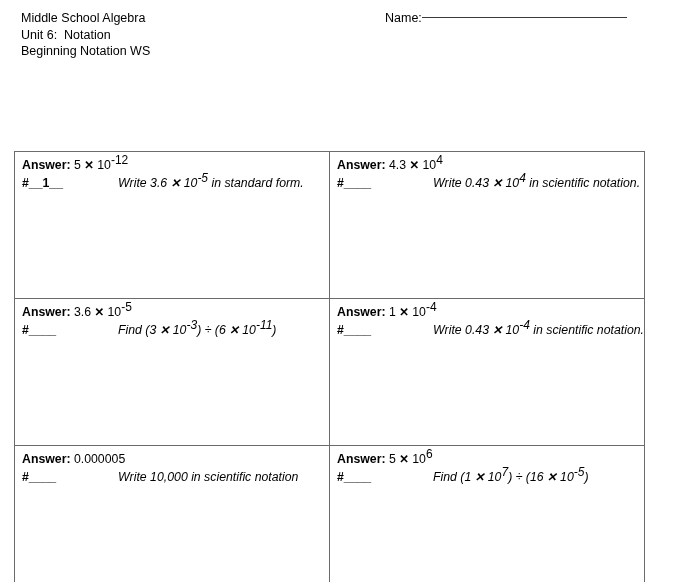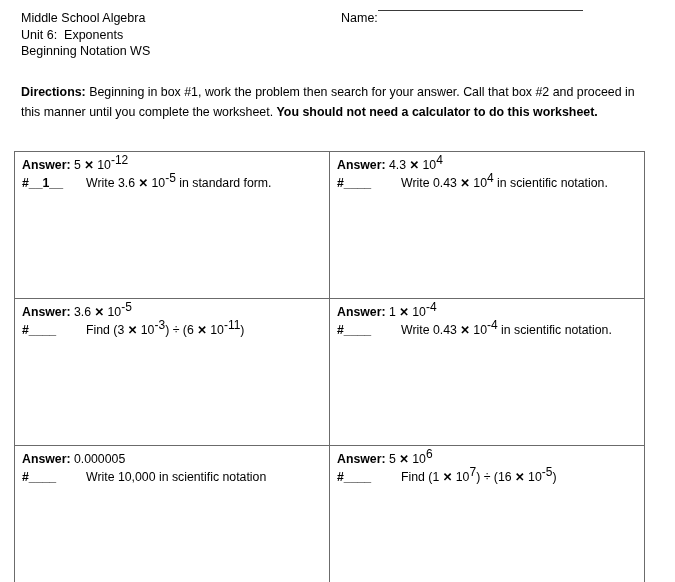--- a/index.html
+++ b/index.html
@@ -38,24 +38,25 @@
   .course-lines {
     width: 320px;
   }
   .course-line {
     font-size: 12.5px;
     line-height: 16.6px;
     white-space: pre;
   }
   .name-block {
     display: flex;
-    align-items: flex-start;
+    align-items: center;
     font-size: 12.5px;
     line-height: 16.6px;
     white-space: nowrap;
+    margin-left: 44px;
   }
   .name-label {
     font-size: 12.5px;
   }
   .name-rule {
     display: inline-block;
     width: 205px;
     border-bottom: 1.4px solid #3a3a3a;
     height: 1px;
     margin-left: 0px;
@@ -110,61 +111,60 @@
   .answer-value {
     font-weight: normal;
   }
   .problem-line {
     font-size: 12.3px;
     line-height: 17px;
     white-space: nowrap;
     margin-top: 2px;
     display: flex;
     align-items: flex-end;
+    gap: 16px;
   }
   .box-num {
     font-weight: bold;
     display: inline-block;
     min-width: 54px;
     white-space: pre;
   }
   .problem-text {
     display: inline-block;
-    margin-left: 10px;
+    margin-left: 26px;
+    font-style: italic;
   }
   sup {
     font-size: 12px;
     vertical-align: baseline;
     position: relative;
     top: -5px;
   }
   .times { font-weight: bold; font-size: 11.5px; }
 </style>
 </head>
 <body>
 
 <div class="page">
 
   <div class="header">
     <div class="header-row">
       <div class="course-lines">
         <div class="course-line">Middle School Algebra</div>
-        <div class="course-line">Unit 6:  Exponents</div>
+        <div class="course-line">Unit 6:  Notation</div>
         <div class="course-line">Beginning Notation WS</div>
       </div>
       <div class="name-block">
         <span class="name-label">Name:</span>
           <span class="name-rule"></span>
       </div>
     </div>
   </div>
 
-  <div class="directions">
-    <b>Directions:</b><span>  Beginning in box #1, work the problem then search for your answer.  Call that box #2 and proceed in this manner until you complete the worksheet.  </span><b>You should not need a calculator to do this worksheet.</b>
-  </div>
 
   <div class="grid">
 
     <div class="grid-row">
 
       <div class="cell">
         <div class="answer-line">
           <span class="answer-label">Answer:</span>
           <span class="answer-value"><span>5</span> <span class="times">✕</span> <span>10</span><sup>-12</sup></span>
         </div>

